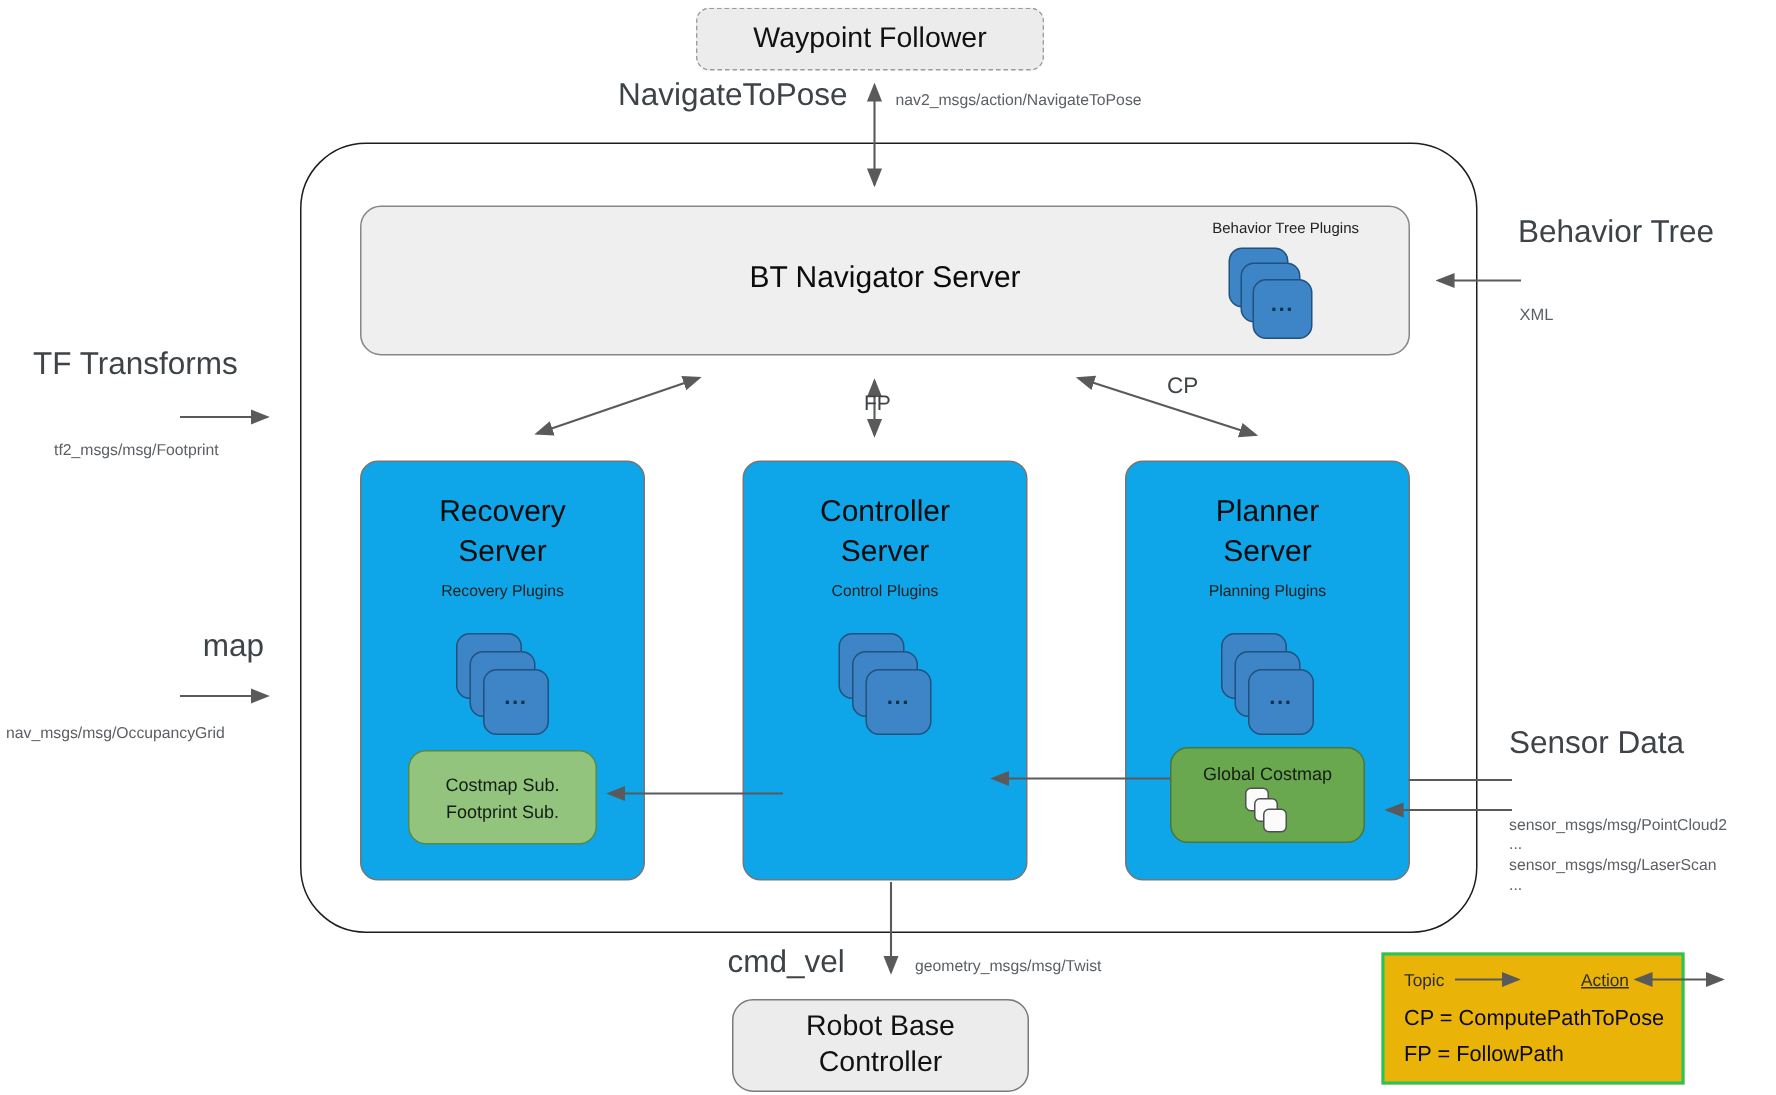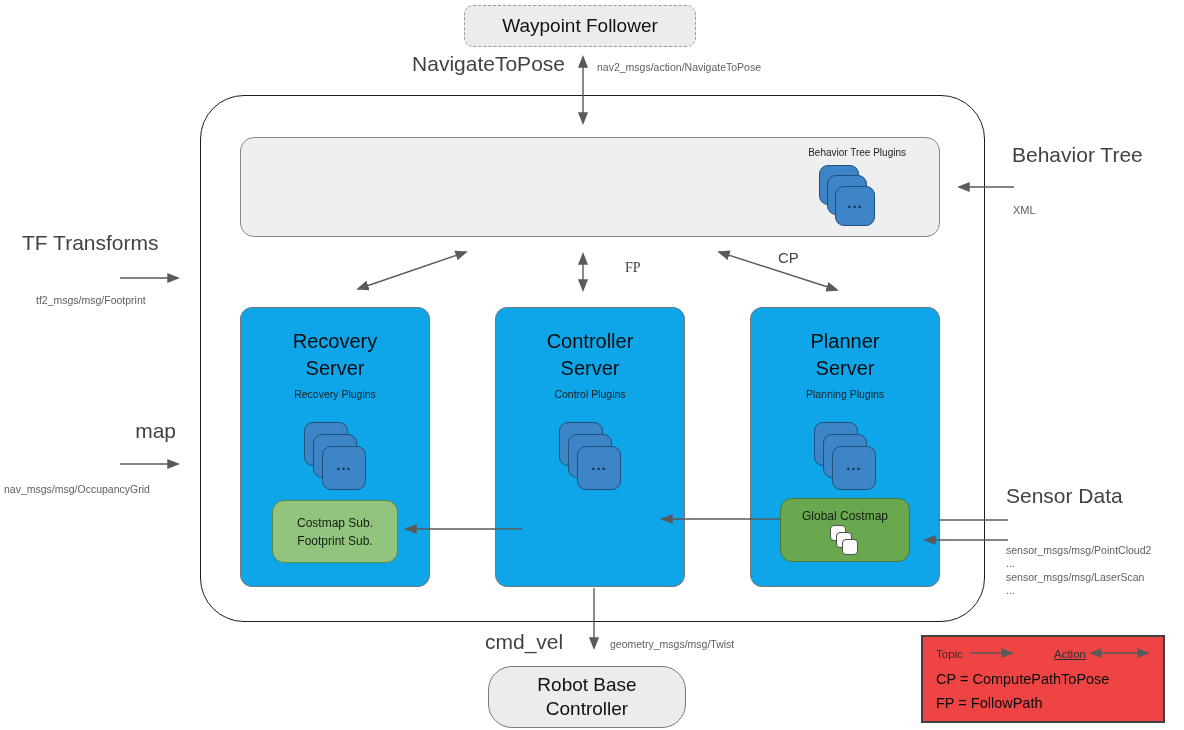--- a/index.html
+++ b/index.html
@@ -59,26 +59,26 @@
   .wstack .sq { position:absolute; width:16px; height:16px; background:#fbfbfb;
                 border:1.4px solid #4f4f4f; border-radius:4px; }
   .wstack .s1 { left:0; top:0; } .wstack .s2 { left:6px; top:7px; }
   .wstack .s3 { left:12px; top:14px; }
 
   
   .big-label { font-size:21px; color:#3e4348; z-index:2; white-space:nowrap; }
   .topic-label { font-size:10.5px; color:#5c6065; z-index:2; white-space:nowrap; }
   .arrow-tag { font-size:14px; color:#3e4348; z-index:4; }
 
-  .robot-base { left:488px; top:666px; width:198px; height:62px; border-radius:24px;
+  .robot-base { left:488px; top:666px; width:198px; height:62px; border-radius:14px;
                 font-size:19px; line-height:1.25; z-index:2; }
 
   
-  .legend { left:921px; top:635px; width:244px; height:88px; background:#ef4444;
-            border:2px solid #404040; z-index:2; }
+  .legend { left:921px; top:635px; width:202px; height:88px; background:#eab308;
+            border:2px solid #22c55e; z-index:2; }
   .legend-key { position:absolute; font-size:11.5px; color:#2e2e2e; }
   .legend-line { position:absolute; font-size:14.5px; color:#0c0c0c; white-space:nowrap; }
 
   .watermark { left:902px; top:656px; font-size:31px; color:rgba(145,145,145,0.55);
                letter-spacing:3px; z-index:5; white-space:nowrap; }
 </style>
 </head>
 <body>
 
 <div id="canvas">
@@ -109,31 +109,32 @@
 
   <div class="abs grey-box waypoint">
     <span>Waypoint Follower</span>
   </div>
   <div class="abs big-label" style="left:385px; top:52px; width:180px; text-align:right;">NavigateToPose</div>
   <div class="abs topic-label" style="left:597px; top:61px;">nav2_msgs/action/NavigateToPose</div>
 
   <div class="abs nav-stack"></div>
 
   <div class="abs bt-box">
+    <div class="bt-title">BT Navigator Server</div>
     <div class="bt-plugins-label">Behavior Tree Plugins</div>
     <div class="stack bt-stack">
       <div class="sq s1"></div>
       <div class="sq s2"></div>
       <div class="sq s3 front">
         <span class="dots">...</span>
       </div>
     </div>
   </div>
 
-  <div class="abs arrow-tag" style="left:625px; top:260px;font-family:Liberation Serif, serif;">FP</div>
+  <div class="abs arrow-tag" style="left:576px; top:260px;">FP</div>
   <div class="abs arrow-tag" style="left:778px; top:249px; font-size:15px;">CP</div>
 
   <div class="abs server-card" style="left:240px;">
     <div class="server-title">Recovery Server</div>
     <div class="server-plugins">Recovery Plugins</div>
     <div class="stack card-stack">
       <div class="sq s1"></div>
       <div class="sq s2"></div>
       <div class="sq s3 front">
         <span class="dots">...</span>

